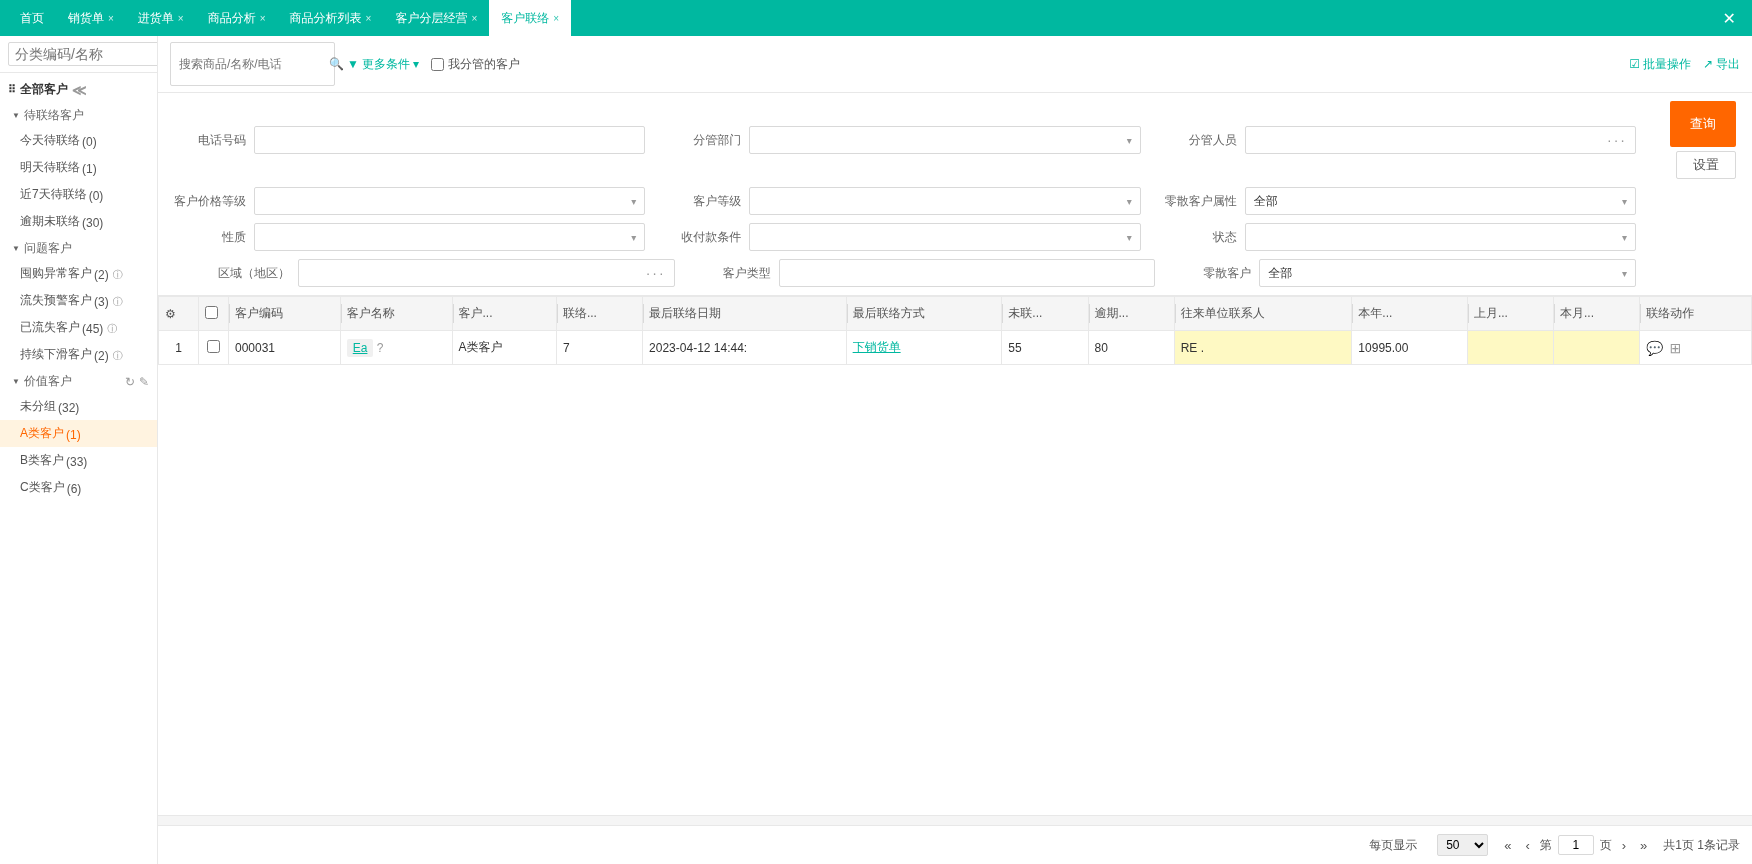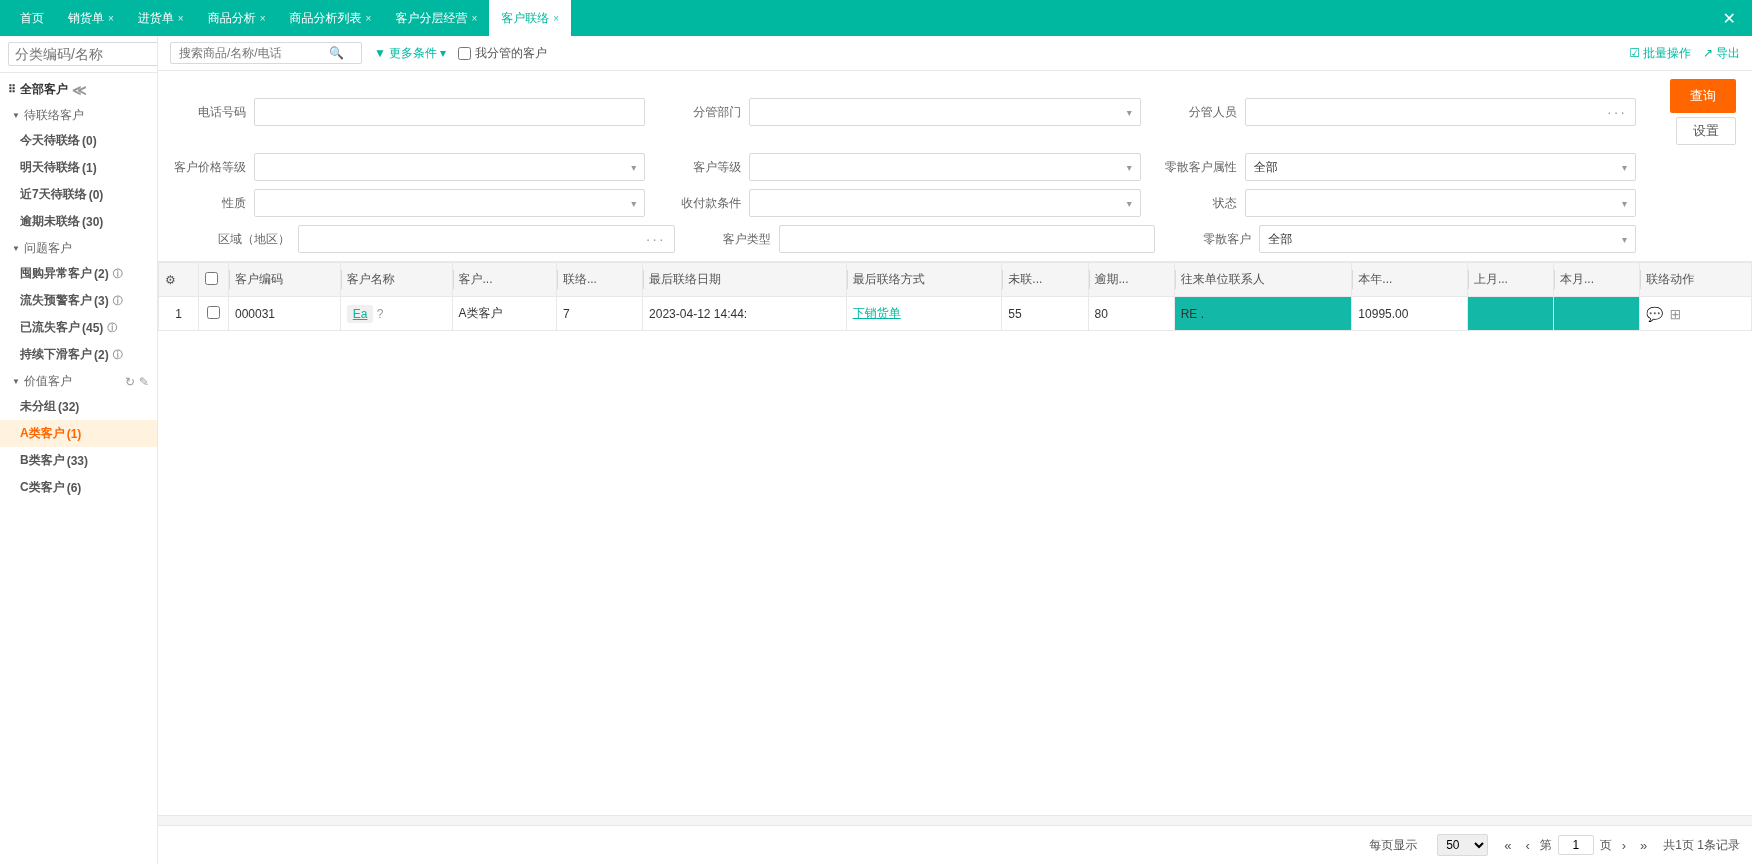--- a/index.html
+++ b/index.html
@@ -81,22 +81,21 @@
       font-size: 12px;
       display: flex;
       align-items: center;
     }
     .sidebar-group-label .triangle { margin-right: 4px; font-size: 8px; }
     .sidebar-item {
       padding: 5px 8px 5px 20px;
       color: #555;
       cursor: pointer;
       display: flex;
-      align-items: center;
-      font-weight: bold;
+      align-items: flex-end;
     }
     .sidebar-item.active { background: #fff3e0; color: #ff6600; }
     .sidebar-item .item-count { margin-left: 2px; color: inherit; }
     .sidebar-item .info-icon { margin-left: 4px; color: #999; font-size: 10px; }
     .sidebar-group-actions { display: flex; align-items: center; margin-left: auto; }
     .sidebar-group-actions span { margin-left: 4px; cursor: pointer; color: #999; font-size: 12px; }
 
     
     .content-area {
       flex: 1;
@@ -113,22 +112,22 @@
       display: flex;
       align-items: center;
       border-bottom: 1px solid #e8e8e8;
       gap: 12px;
     }
     .filter-search {
       display: flex;
       align-items: center;
       border: 1px solid #d9d9d9;
       border-radius: 2px;
-      padding: 3px 8px;
-      width: 192px;
+      padding: 14px 8px;
+      width: 165px;
     }
     .filter-search input {
       border: none;
       outline: none;
       font-size: 12px;
       color: #999;
       width: 150px;
     }
     .filter-search .s-icon { color: #999; }
     .more-conditions {
@@ -207,21 +206,21 @@
     .adv-field-input .dropdown-icon { color: #999; font-size: 10px; }
     .adv-field-input .dots { color: #999; font-size: 14px; letter-spacing: 2px; }
     .adv-divider { width: 24px; }
 
     
     .btn-query {
       background: #ff6600;
       color: white;
       border: none;
       border-radius: 2px;
-      padding: 8px 20px;
+      padding: 14px 20px;
       cursor: pointer;
       font-size: 13px;
     }
     .btn-settings {
       background: white;
       color: #555;
       border: 1px solid #d9d9d9;
       border-radius: 2px;
       padding: 4px 16px;
       cursor: pointer;
@@ -270,21 +269,21 @@
     }
     .data-table td {
       border: 1px solid #e8e8e8;
       padding: 8px 6px;
       color: #333;
       white-space: nowrap;
     }
     .th-settings { width: 40px; text-align: center; }
     .th-checkbox { width: 30px; text-align: center; }
     .link-text { color: #00b8a0; cursor: pointer; text-decoration: underline; }
-    .cell-gray { color: #999; background: #14b8a6; }
+    .cell-gray { color: #999; background: #fef9c3; }
 
     
     .table-footer {
       background: white;
       border-top: 1px solid #e8e8e8;
       padding: 8px 12px;
       display: flex;
       align-items: center;
       justify-content: flex-end;
       gap: 12px;

